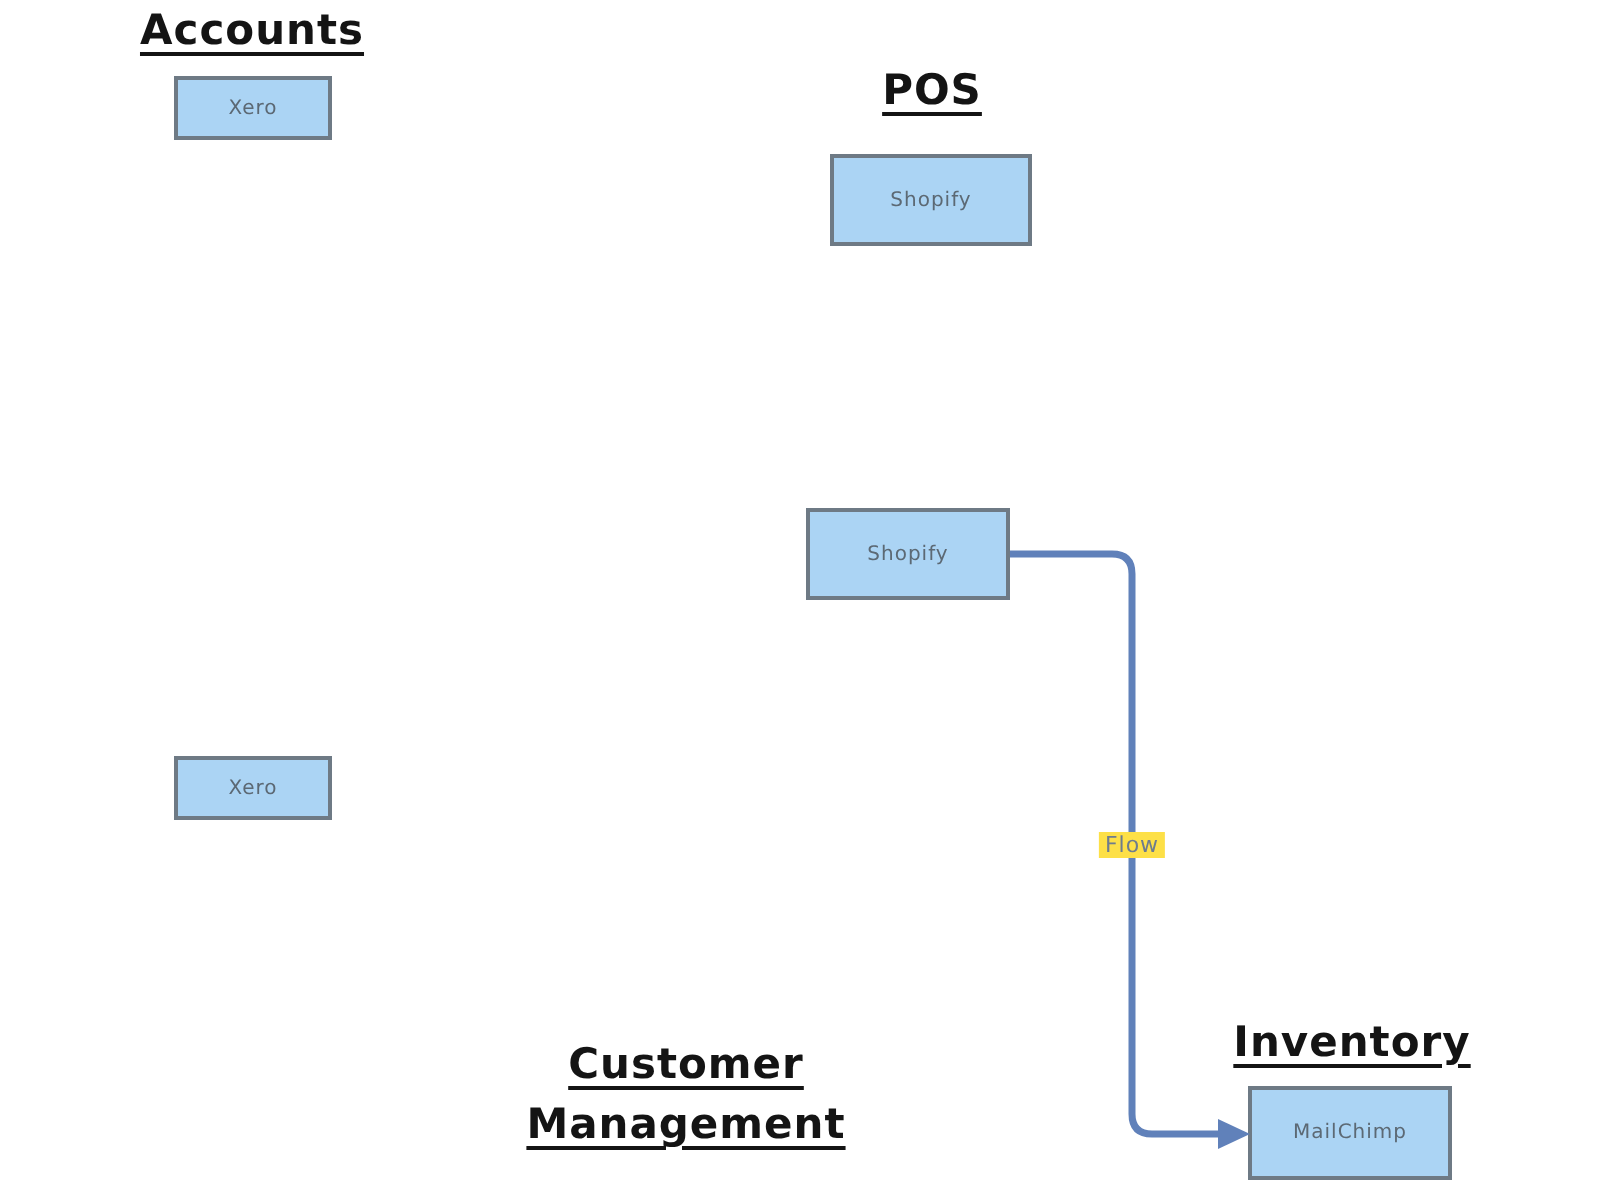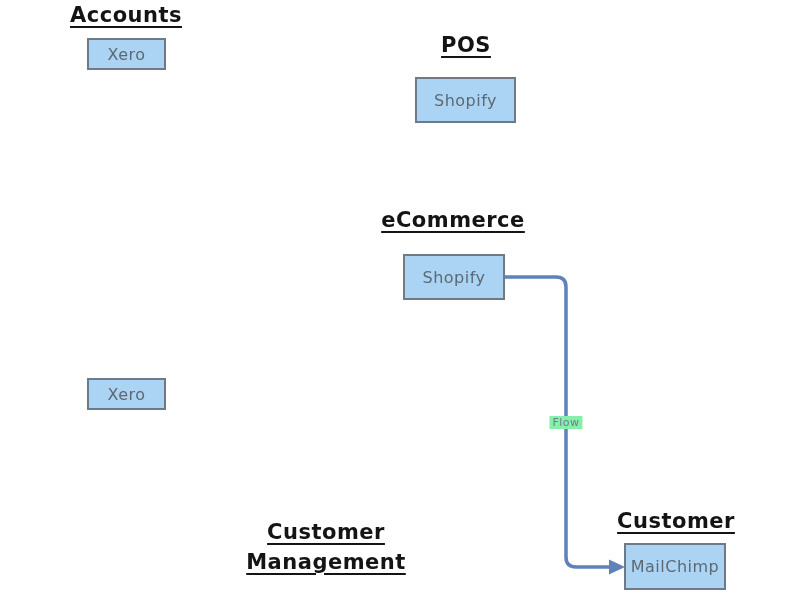--- a/index.html
+++ b/index.html
@@ -35,37 +35,37 @@
   }
   .node-box {
     position: absolute;
     background: #abd4f4;
     border: 2px solid #6e7a85;
     box-sizing: border-box;
     display: flex;
     align-items: center;
     justify-content: center;
     color: #5c6974;
-    font-size: 16px;
+    font-size: 10px;
     letter-spacing: 0.5px;
   }
   .connector-svg {
     position: absolute;
     left: 0;
     top: 0;
     width: 800px;
     height: 600px;
     pointer-events: none;
   }
   .flow-label {
     position: absolute;
     left: 566px;
     top: 416px;
     transform: translateX(-50%);
-    background: #86efac;
+    background: #fde047;
     padding: 0 3px;
     color: #6e7c8e;
     font-size: 11px;
     letter-spacing: 0.5px;
   }
 </style>
 </head>
 <body>
 
 <div class="canvas">
@@ -73,32 +73,31 @@
   <div class="group-heading" style="left:126px; top:3px;">Accounts</div>
   <div class="node-box" style="left:87px; top:38px; width:79px; height:32px;">
     <span>Xero</span>
   </div>
 
   <div class="group-heading" style="left:466px; top:33px;">POS</div>
   <div class="node-box" style="left:415px; top:77px; width:101px; height:46px;">
     <span>Shopify</span>
   </div>
 
-  <div class="group-heading" style="left:453px; top:208px;">eCommerce</div>
   <div class="node-box" style="left:403px; top:254px; width:102px; height:46px;">
     <span>Shopify</span>
   </div>
 
   <div class="node-box" style="left:87px; top:378px; width:79px; height:32px;">
     <span>Xero</span>
   </div>
 
-  <div class="group-heading wrap" style="left:326px; top:517px;">Customer Management</div>
+  <div class="group-heading wrap" style="left:343px; top:517px;">Customer Management</div>
 
-  <div class="group-heading" style="left:676px; top:509px;">Customer</div>
+  <div class="group-heading" style="left:676px; top:509px;">Inventory</div>
   <div class="node-box" style="left:624px; top:543px; width:102px; height:47px;justify-content:center;">
     <span>MailChimp</span>
   </div>
 
   <svg class="connector-svg" viewBox="0 0 800 600" xmlns="http://www.w3.org/2000/svg">
     <path d="M 505 277 L 556 277 Q 566 277 566 287 L 566 557 Q 566 567 576 567 L 611 567" fill="none" stroke="#6081ba" stroke-width="3.5" stroke-linecap="butt"></path>
     <polygon points="609,559.5 625,567 609,574.5" fill="#6081ba"></polygon>
   </svg>
 
   <div class="flow-label">Flow</div>

